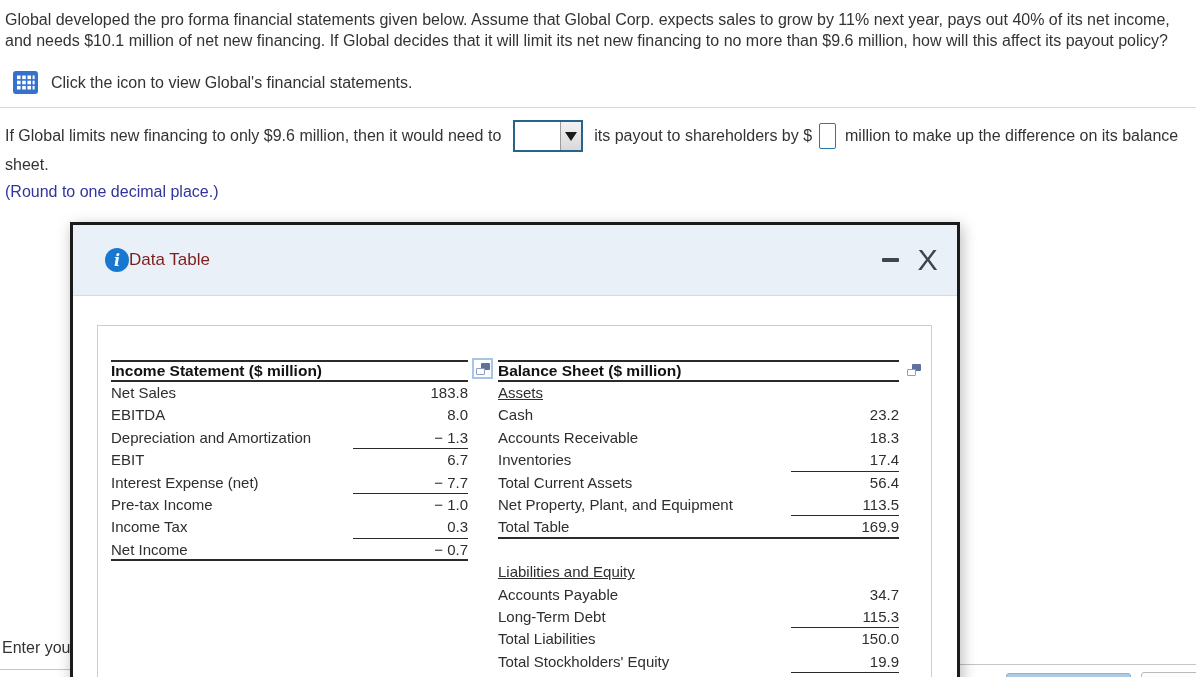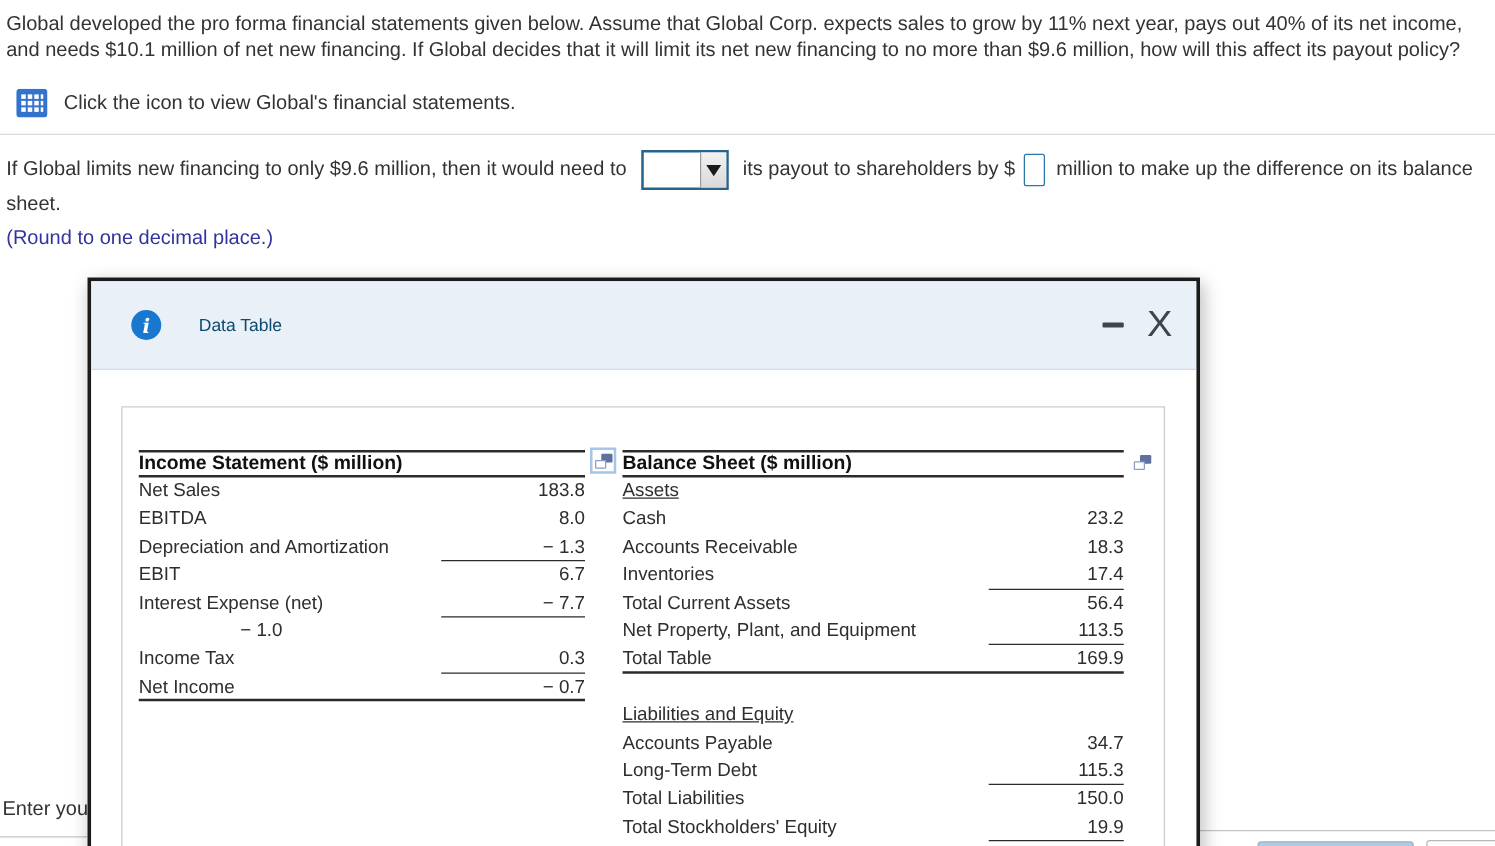--- a/index.html
+++ b/index.html
@@ -45,21 +45,21 @@
     background:#fdfdfd;border:1px solid #b9b9b9;border-radius:3px;z-index:1;cursor:pointer;}
 
   
   .dialog{position:absolute;left:70px;top:222px;width:890px;height:470px;
     border:3px solid #1b1b1b;background:#fff;z-index:10;box-shadow:2px 4px 14px rgba(0,0,0,.28);}
   .dialog-header{height:71px;background:var(--dialog-header-bg);display:flex;align-items:center;
     padding:0 20px 0 32px;border-bottom:1px solid #d3dce6;}
   .info-icon{width:24px;height:24px;border-radius:50%;background:var(--info-blue);color:#fff;
     display:flex;align-items:center;justify-content:center;
     font-family:"DejaVu Serif","Liberation Serif",serif;font-style:italic;font-weight:bold;font-size:16px;}
-  .dialog-title{margin-left:30px;font-size:14px;color:#0c4a6e;flex:1;}
+  .dialog-title{margin-left:0;font-size:17px;color:#7f1d1d;flex:1;}
   .win-controls{display:flex;align-items:center;gap:19px;}
   .minimize-btn{width:17px;height:4px;background:#3e454d;border-radius:1px;cursor:pointer;}
   .close-btn{font-size:29px;line-height:26px;color:#3e454d;font-weight:400;cursor:pointer;
     transform:scaleX(1.05);}
   .dialog-body{position:relative;height:calc(100% - 71px);background:#fff;}
   .panel{position:absolute;left:24px;top:29px;width:835px;height:372px;
     border:1px solid #c9ced3;background:#fff;}
 
   
   .fin-table{position:absolute;top:10px;font-size:15px;color:#2e2e2e;margin-top:24px;}
@@ -171,20 +171,21 @@
             </div>
             <div class="fin-row">
               <span class="lbl">EBIT</span>
               <span class="val">6.7</span>
             </div>
             <div class="fin-row">
               <span class="lbl">Interest Expense (net)</span>
               <span class="val underline">− 7.7</span>
             </div>
             <div class="fin-row">
+              <span class="lbl">Pre-tax Income</span>
               <span class="val">− 1.0</span>
             </div>
             <div class="fin-row">
               <span class="lbl">Income Tax</span>
               <span class="val underline">0.3</span>
             </div>
             <div class="fin-row full-rule">
               <span class="lbl">Net Income</span>
               <span class="val">− 0.7</span>
             </div>

